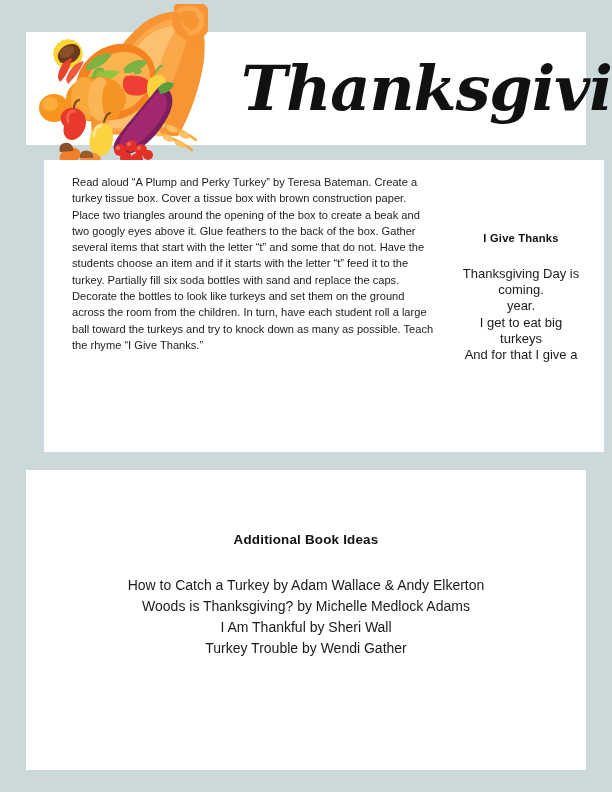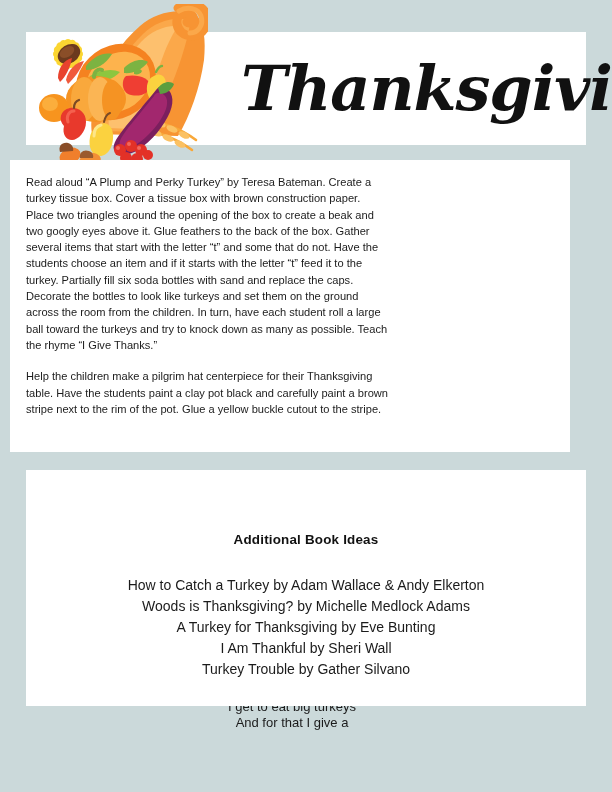--- a/index.html
+++ b/index.html
@@ -54,29 +54,29 @@
     top: 4px;
     width: 180px;
     height: 168px;
     pointer-events: none;
   }
   .cornucopia svg { display: block; width: 100%; height: 100%; }
 
   
   .content-band {
     position: absolute;
-    left: 10px;
+    left: 44px;
     top: 160px;
     width: 560px;
     height: 292px;
     background: #ffffff;
     box-sizing: border-box;
-    padding: 14px 16px 10px 16px;
+    padding: 14px 16px 10px 28px;
     display: flex;
-    flex-direction: column;
+    flex-direction: row;
     gap: 0px;
   }
 
   .col-main {
     width: 378px;
     flex: 0 0 378px;
     box-sizing: border-box;
     padding-right: 16px;
   }
 
@@ -95,38 +95,38 @@
     box-sizing: border-box;
     padding: 58px 6px 0 10px;
     text-align: center;
   }
 
   .side-heading {
     font-family: "Liberation Sans", sans-serif;
     font-size: 11.2px;
     font-weight: 700;
     color: #111111;
-    margin: 0 0 28px 0;
+    margin: 0 0 22px 0;
     letter-spacing: 0.2px;
   }
 
   .poem-line {
     font-family: "Liberation Sans", sans-serif;
     font-size: 13px;
     line-height: 16.2px;
     color: #1b1b1b;
   }
 
   
   .bottom-band {
     position: absolute;
     left: 26px;
     top: 470px;
     width: 560px;
-    height: 236px;
+    height: 300px;
     background: #ffffff;
     box-sizing: border-box;
     padding-top: 62px;
     text-align: center;
   }
 
   .books-heading {
     font-family: "Liberation Sans", sans-serif;
     font-size: 13.4px;
     font-weight: 700;
@@ -250,36 +250,34 @@
         <circle cx="101" cy="140" r="2"></circle>
         <circle cx="111" cy="144" r="2"></circle>
       </g>
     </svg>
   </div>
 
   <div class="content-band">
 
     <div class="col-main">
       <p class="body-para">Read aloud “A Plump and Perky Turkey” by Teresa Bateman. Create a turkey tissue box. Cover a tissue box with brown construction paper. Place two triangles around the opening of the box to create a beak and two googly eyes above it. Glue feathers to the back of the box. Gather several items that start with the letter “t” and some that do not. Have the students choose an item and if it starts with the letter “t” feed it to the turkey. Partially fill six soda bottles with sand and replace the caps. Decorate the bottles to look like turkeys and set them on the ground across the room from the children. In turn, have each student roll a large ball toward the turkeys and try to knock down as many as possible. Teach the rhyme “I Give Thanks.”</p>
-      <p class="body-para">Help the children make a pilgrim hat centerpiece for their Thanksgiving table. Have the students paint a clay pot black and carefully paint a brown stripe next to the rim of the pot. Glue a yellow buckle cutout to the stripe.</p>
     </div>
 
     <div class="col-side">
       <div class="side-heading">I Give Thanks</div>
       <div class="poem-line">Thanksgiving Day is</div>
       <div class="poem-line">coming.</div>
       <div class="poem-line">year.</div>
       <div class="poem-line">I get to eat big turkeys</div>
       <div class="poem-line">And for that I give a</div>
     </div>
 
   </div>
 
   <div class="bottom-band">
     <div class="books-heading">Additional Book Ideas</div>
     <div class="book-line">How to Catch a Turkey by Adam Wallace &amp; Andy Elkerton</div>
     <div class="book-line">Woods is Thanksgiving? by Michelle Medlock Adams</div>
-    <div class="book-line">A Turkey for Thanksgiving by Eve Bunting</div>
     <div class="book-line">I Am Thankful by Sheri Wall</div>
-    <div class="book-line">Turkey Trouble by Gather Silvano</div>
+    <div class="book-line">Turkey Trouble by Wendi Gather</div>
   </div>
 
 </div>
 
 </body></html>

